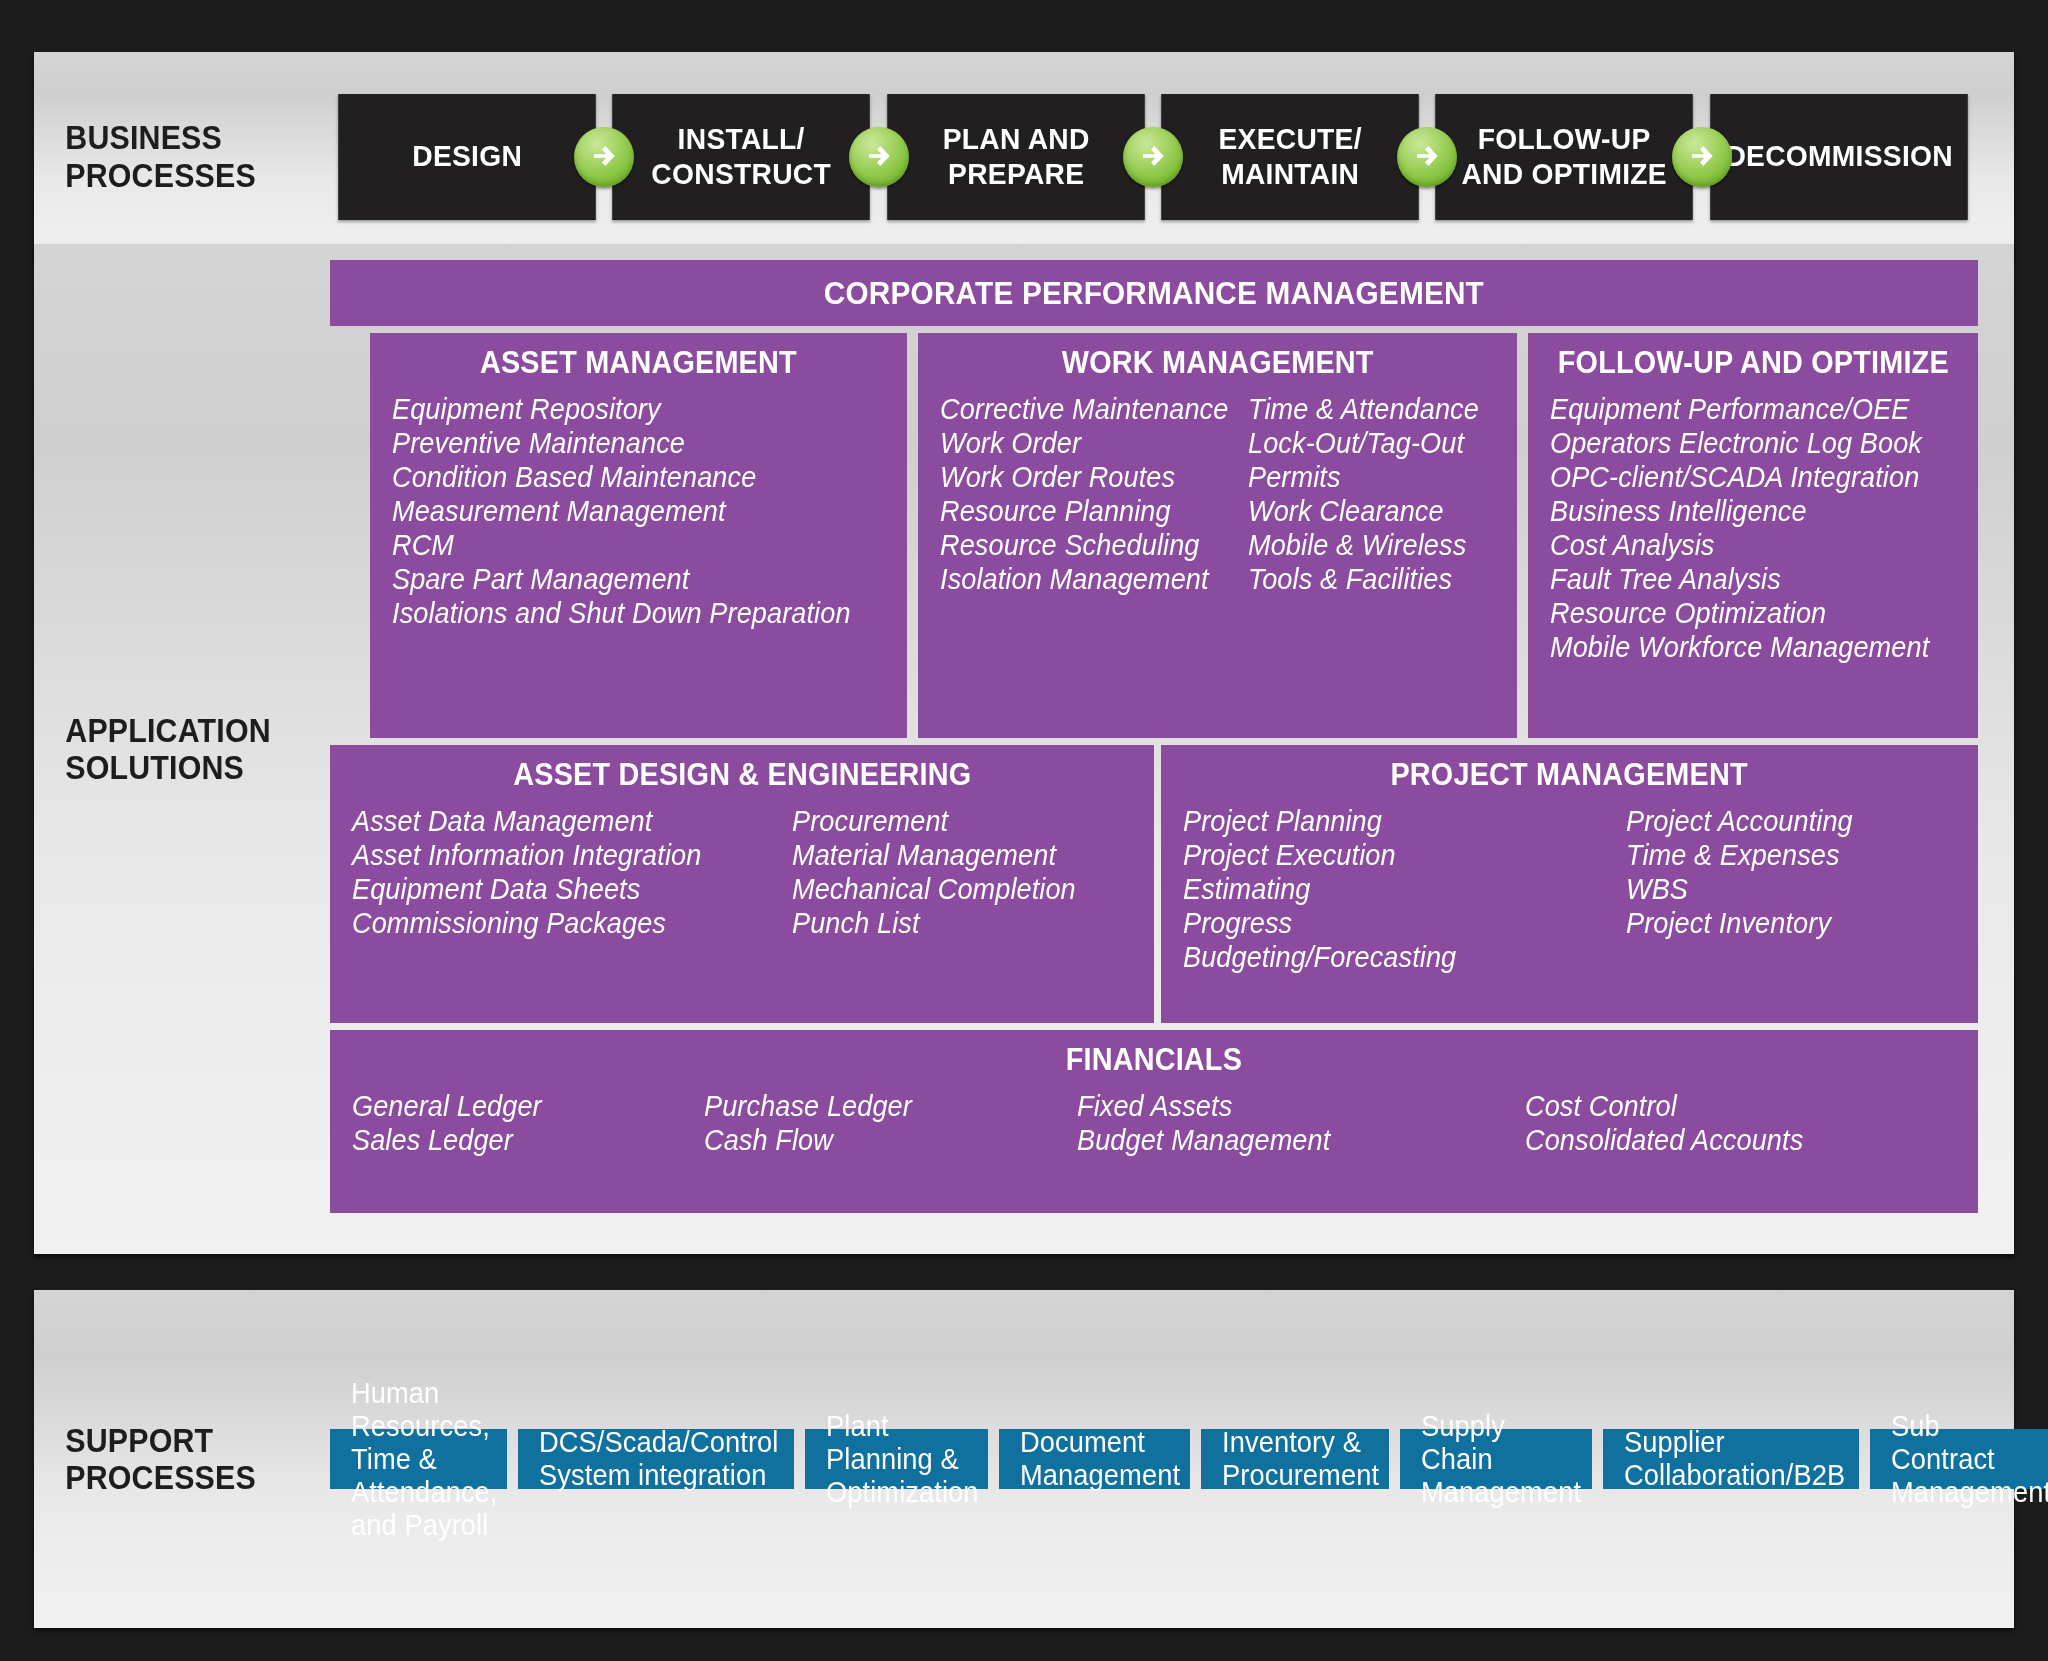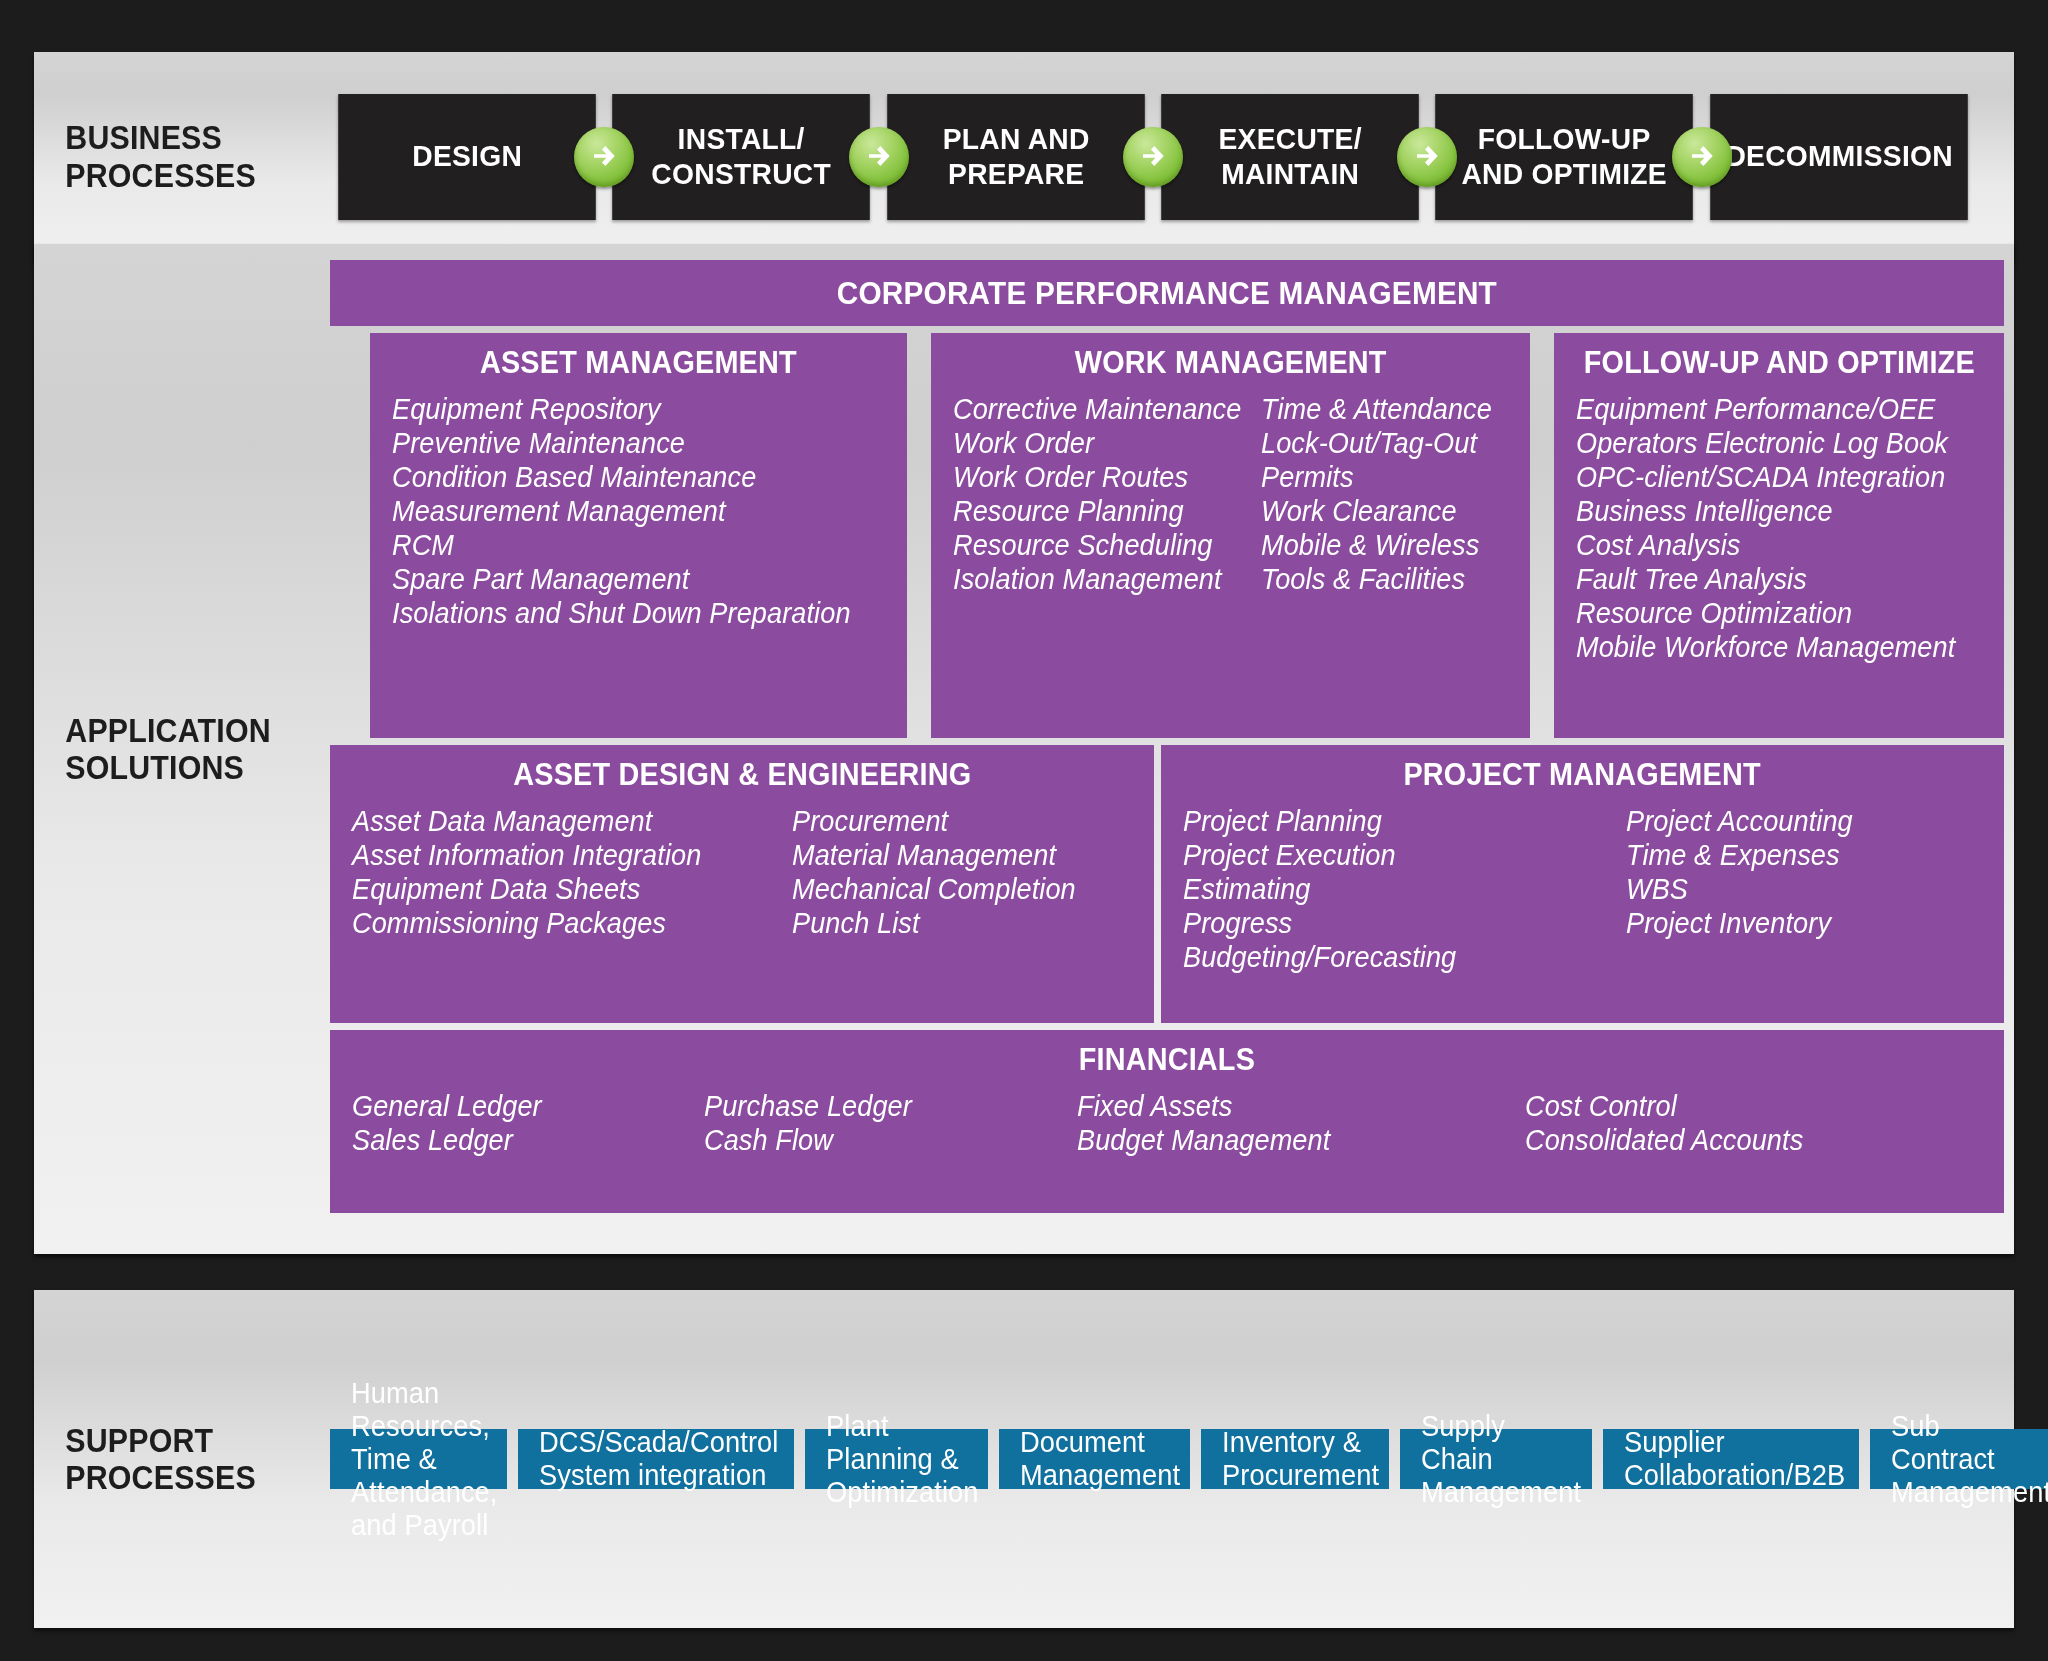--- a/index.html
+++ b/index.html
@@ -115,21 +115,21 @@
     display: flex;
     align-items: center;
     justify-content: center;
     font-weight: bold;
     font-size: 32px;
     letter-spacing: .2px;
     transform: scaleX(1);
   }
   .cpm-bar span { transform: scaleX(0.93); display:inline-block; }
 
-  .row-top { display: flex; gap: 24px; height: 405px; padding-left: 40px; }
+  .row-top { display: flex; gap: 11px; height: 405px; padding-left: 40px; }
   .row-mid { display: flex; gap: 7px; height: 278px; }
 
   .panel {
     padding: 12px 0 14px 0;
     display: flex;
     flex-direction: column;
   }
   .panel-title {
     text-align: center;
     font-weight: bold;

